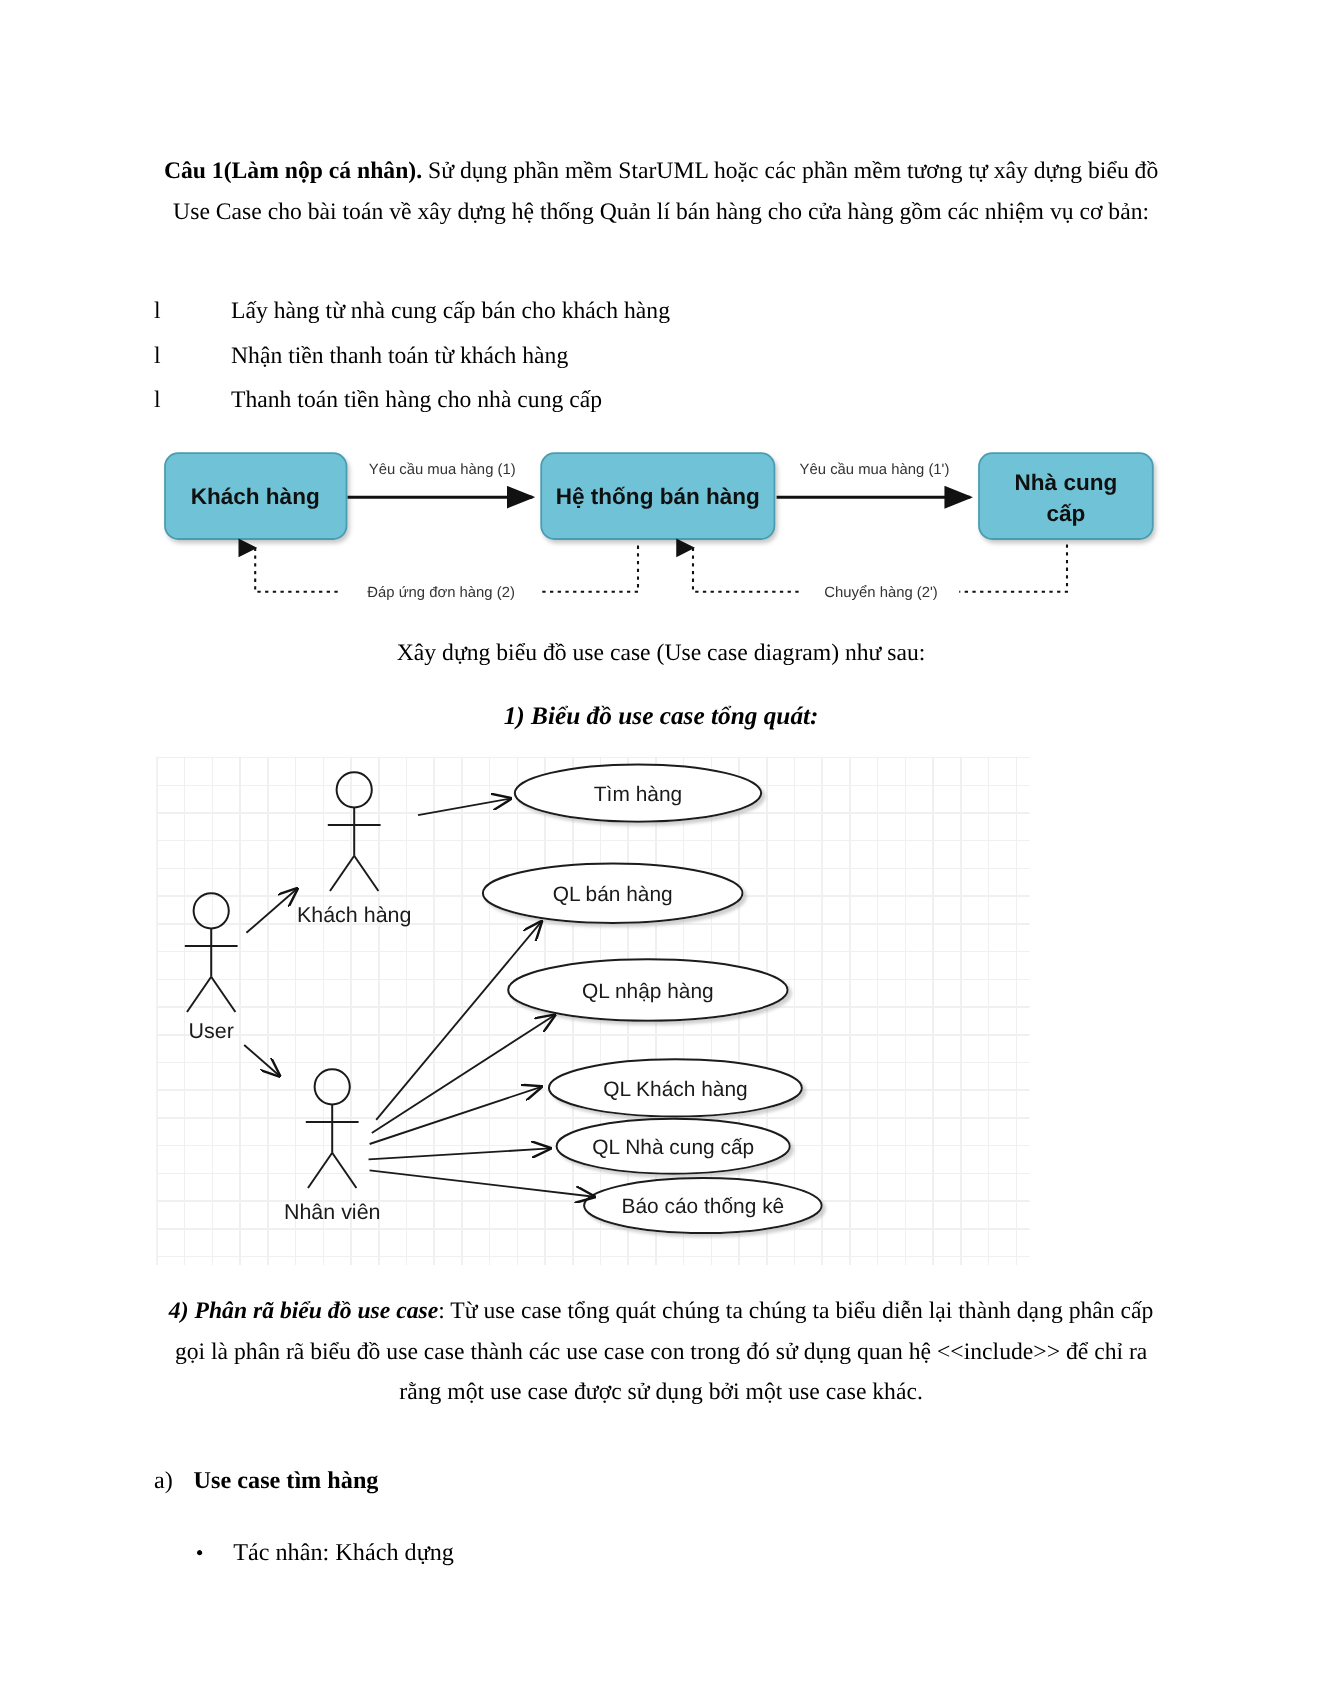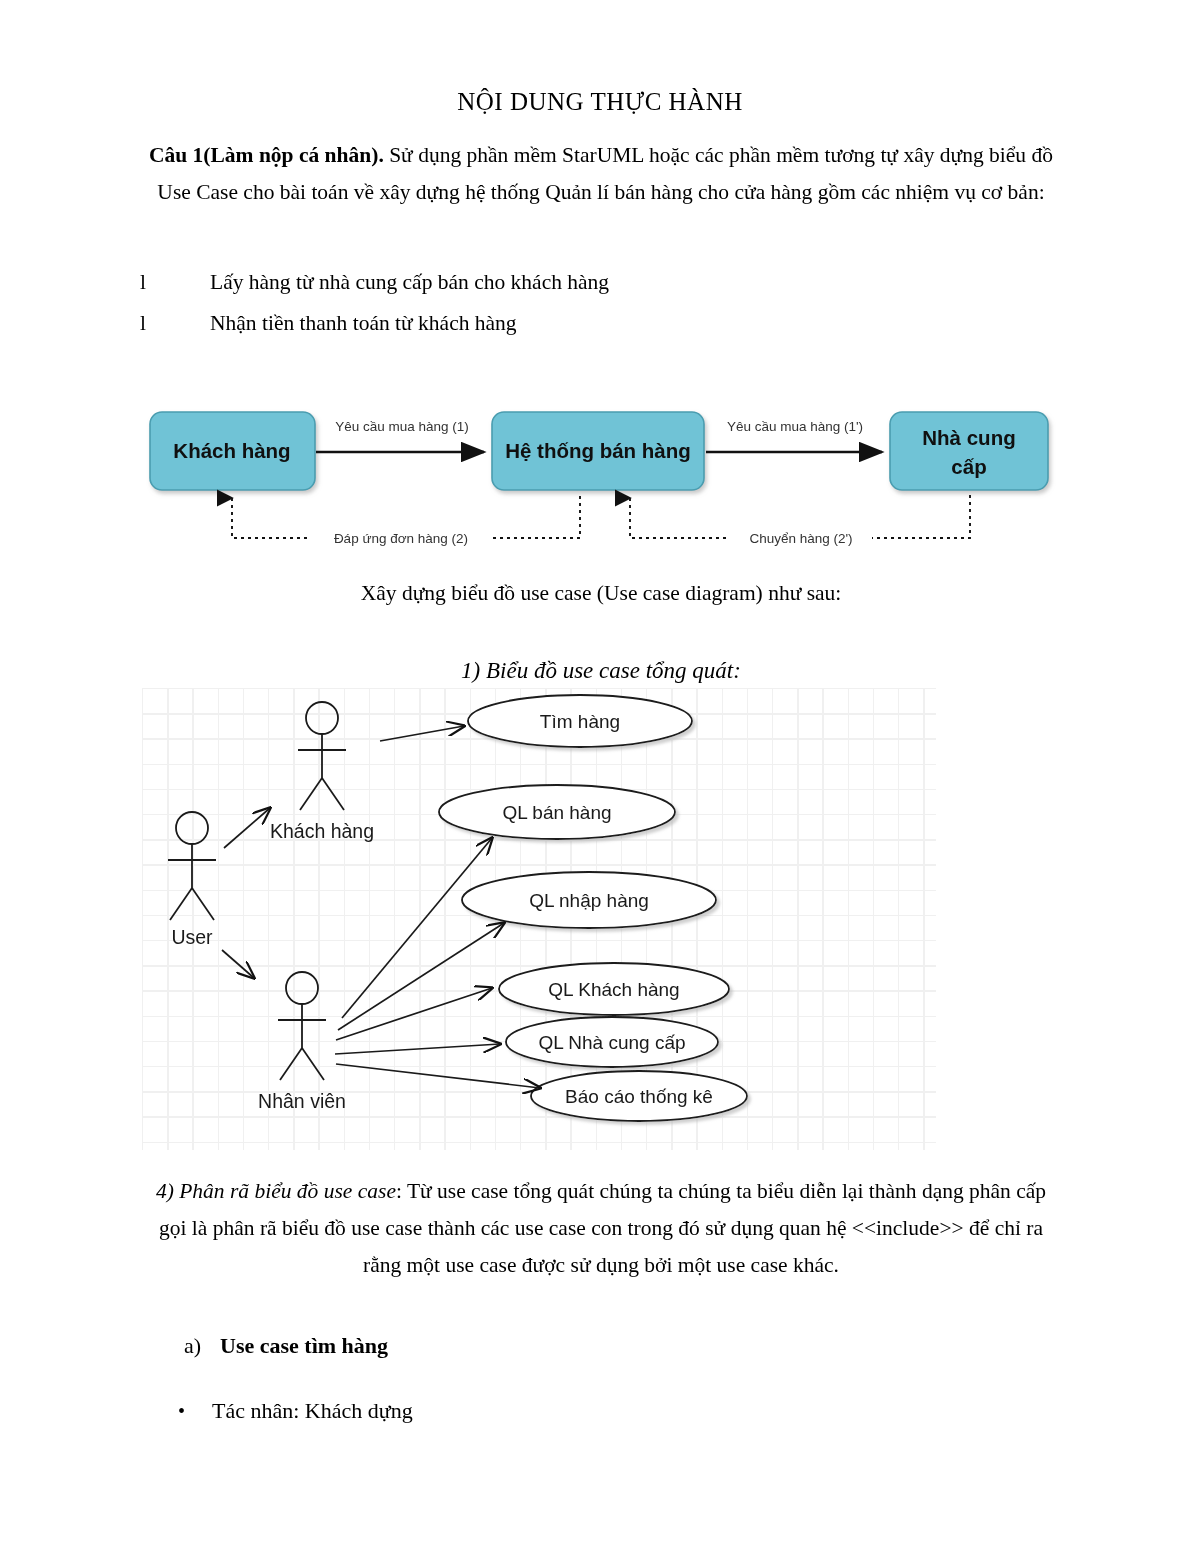--- a/index.html
+++ b/index.html
@@ -34,21 +34,21 @@
   .para{
     position:absolute;
     left:140px;
     width:922px;
     font-size:21.5px;
     line-height:37px;
     text-align:center;
     font-family:"Liberation Serif", serif;
   }
   .para b{font-weight:bold;}
-  .bi{font-weight:normal;font-style:italic;margin-top:20px;}
+  .bi{font-weight:bold;font-style:italic;}
 
   .listline{
     position:absolute;
     left:140px;
     font-size:21.5px;
     line-height:30px;
     font-family:"Liberation Serif", serif;
     white-space:nowrap;
   }
   .listline .dash{
@@ -68,21 +68,20 @@
     width:34px;
     font-size:20px;
   }
 
   .sec-label{
     position:absolute;
     left:140px;
     font-size:22px;
     font-family:"Liberation Serif", serif;
     white-space:nowrap;
-    margin-left:44px;
   }
   .sec-label .idx{display:inline-block;width:36px;}
   .sec-label .txt{font-weight:bold;}
 
   
   .flow{
     position:absolute;
     left:140px; top:398px;
     width:920px; height:162px;
   }
@@ -108,31 +107,33 @@
     font-family:"Liberation Sans", sans-serif;
     font-size:19.5px;
     fill:#1a1a1a;
   }
 </style>
 </head>
 <body>
 
 <div class="page">
 
-  <div class="doc-title">NỘI DUNG THỰC HÀNH</div>
 
   <div class="para" style="top:137px;">
     <b>Câu 1(Làm nộp cá nhân).</b><span> Sử dụng phần mềm StarUML hoặc các phần mềm tương tự xây dựng biểu đồ Use Case cho bài toán về xây dựng hệ thống Quản lí bán hàng cho cửa hàng gồm các nhiệm vụ cơ bản:</span>
   </div>
 
   <div class="listline" style="top:308px;">
     <span class="dash">l</span><span>Nhận tiền thanh toán từ khách hàng</span>
   </div>
   <div class="listline" style="top:267px;">
     <span class="dash">l</span><span>Lấy hàng từ nhà cung cấp bán cho khách hàng</span>
+  </div>
+  <div class="listline" style="top:348px;">
+    <span class="dash">l</span><span>Thanh toán tiền hàng cho nhà cung cấp</span>
   </div>
 
   <div class="flow">
     <svg width="920" height="162" viewBox="0 0 920 162" xmlns="http://www.w3.org/2000/svg">
       <defs>
         <marker id="ahSolid" markerWidth="10" markerHeight="8" refX="9" refY="4" orient="auto">
           <path d="M0,0 L10,4 L0,8 z" fill="#111"></path>
         </marker>
         <marker id="ahUp" markerWidth="10" markerHeight="9" refX="4.5" refY="1" orient="auto">
           <path d="M0,9 L4.5,0 L9,9 z" fill="#111"></path>

